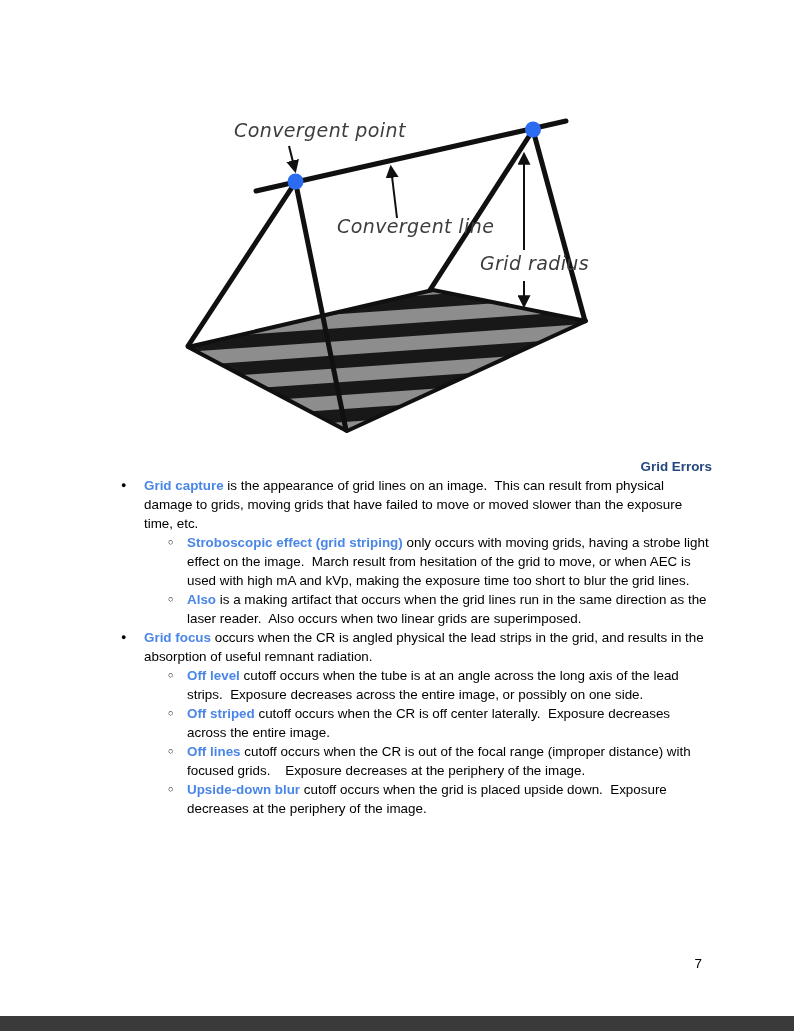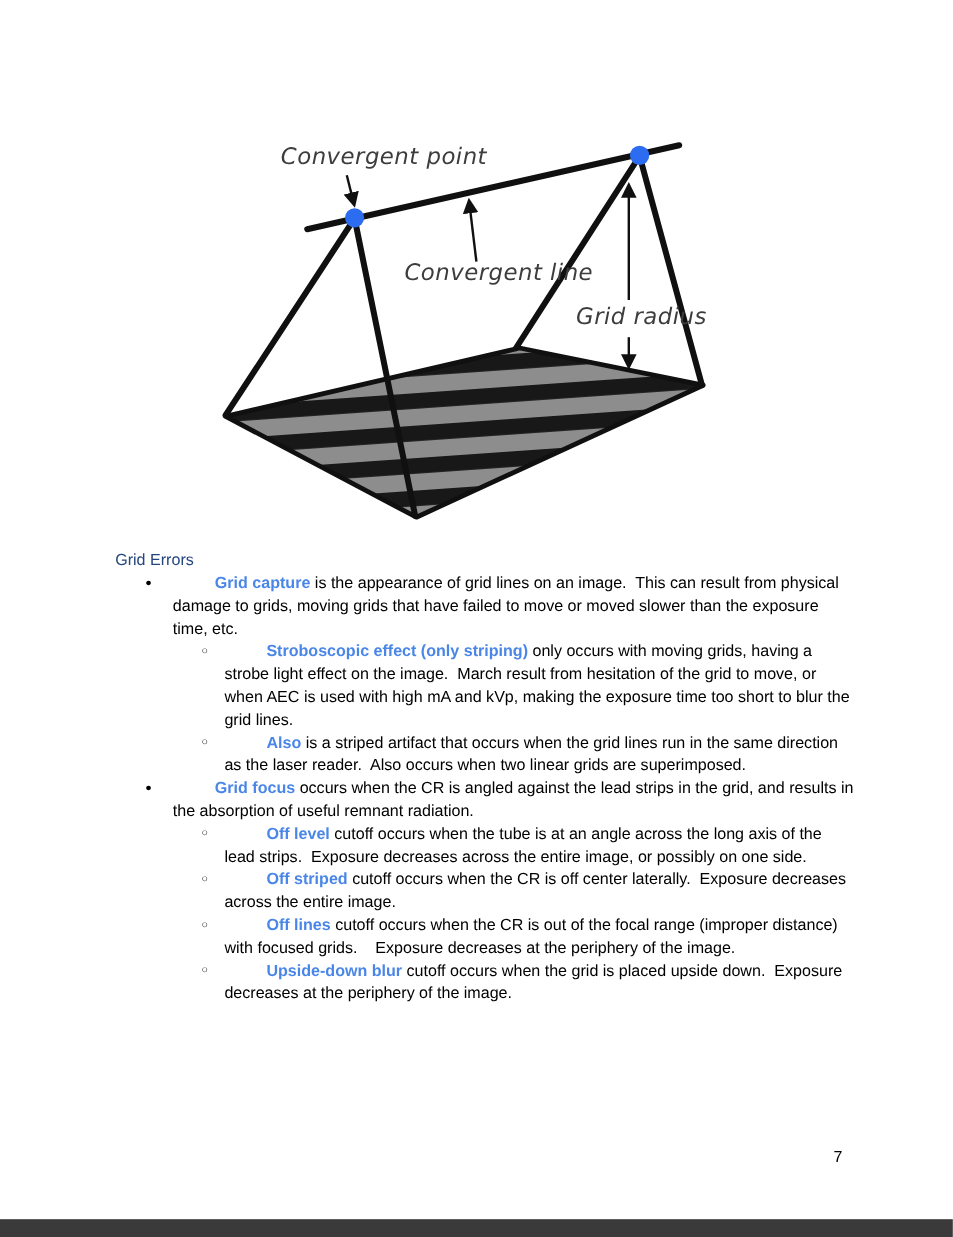--- a/index.html
+++ b/index.html
@@ -26,32 +26,32 @@
   .quadline { stroke: var(--line, #111); stroke-width: 4; stroke-linejoin: round; }
   .thin { stroke: var(--line, #111); stroke-width: 2; fill: none; }
   .dot { fill: var(--dot, #2b6cf0); }
 
   
   .content {
     position: absolute;
     top: 457px; left: 96px; width: 616px;
     font-size: 13.4px; line-height: 19px;
   }
-  .heading { font-weight: normal; color: var(--heading, #24467e); }
+  .heading { font-weight: bold; color: var(--heading, #24467e); text-align: right; }
   .bullets { list-style: none; }
   .bullets li { position: relative; }
   li.l1 { padding-left: 48px; }
   li.l2 { padding-left: 91px; }
   .marker {
     position: absolute; top: 5px;
     font-size: 9px; line-height: 9px; color: #000;
   }
   li.l1 > .marker { left: 25px; }
   li.l2 > .marker { left: 72px; }
-  .term { color: var(--term, #4a86e8); font-weight: bold; margin-left: 35px; }
+  .term { color: var(--term, #4a86e8); font-weight: bold; }
   .itext { white-space: pre-wrap; }
 
   .page-number { position: absolute; top: 956px; right: 92px; font-size: 13.4px; color: #000; }
   .footer-bar { position: absolute; left: 0; right: 0; bottom: 0; height: 15px; background: var(--footer-bar, #3a3a3a); }
 </style>
 </head>
 <body>
 
 <div class="page">
 
@@ -94,34 +94,34 @@
     <ul class="bullets">
 
       <li class="l1">
         <span class="marker">●</span>
         <b class="term">Grid capture</b>
         <span class="itext">is the appearance of grid lines on an image.  This can result from physical damage to grids, moving grids that have failed to move or moved slower than the exposure time, etc.</span>
       </li>
 
       <li class="l2">
         <span class="marker">○</span>
-        <b class="term">Stroboscopic effect (only striping)</b>
+        <b class="term">Stroboscopic effect (grid striping)</b>
         <span class="itext">only occurs with moving grids, having a strobe light effect on the image.  March result from hesitation of the grid to move, or when AEC is used with high mA and kVp, making the exposure time too short to blur the grid lines.</span>
       </li>
 
       <li class="l2">
         <span class="marker">○</span>
         <b class="term">Also</b>
-        <span class="itext">is a striped artifact that occurs when the grid lines run in the same direction as the laser reader.  Also occurs when two linear grids are superimposed.</span>
+        <span class="itext">is a making artifact that occurs when the grid lines run in the same direction as the laser reader.  Also occurs when two linear grids are superimposed.</span>
       </li>
 
       <li class="l1">
         <span class="marker">●</span>
         <b class="term">Grid focus</b>
-        <span class="itext">occurs when the CR is angled against the lead strips in the grid, and results in the absorption of useful remnant radiation.</span>
+        <span class="itext">occurs when the CR is angled physical the lead strips in the grid, and results in the absorption of useful remnant radiation.</span>
       </li>
 
       <li class="l2">
         <span class="marker">○</span>
         <b class="term">Off level</b>
         <span class="itext">cutoff occurs when the tube is at an angle across the long axis of the lead strips.  Exposure decreases across the entire image, or possibly on one side.</span>
       </li>
 
       <li class="l2">
         <span class="marker">○</span>

